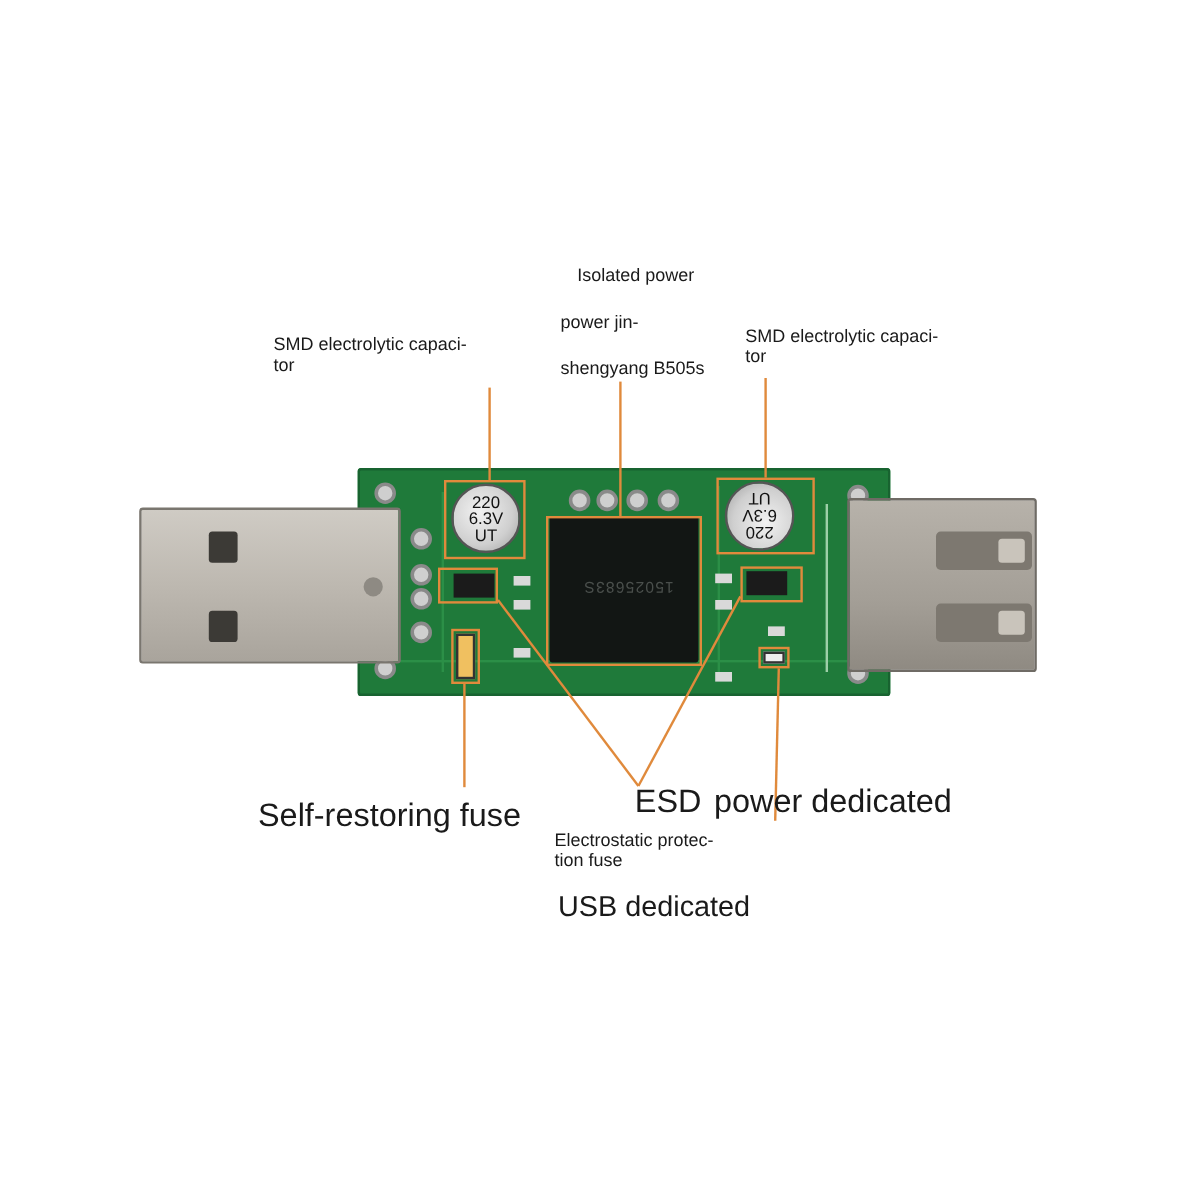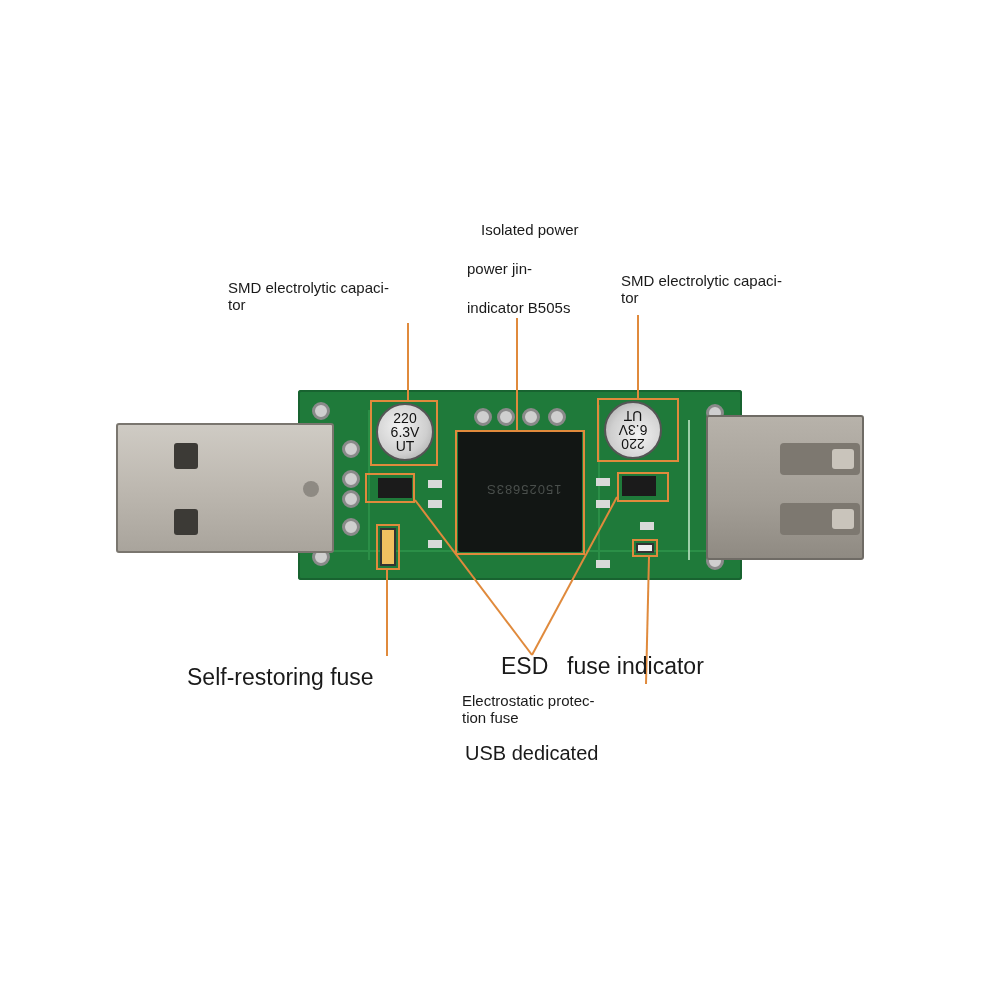--- a/index.html
+++ b/index.html
@@ -1,20 +1,20 @@
 <!DOCTYPE html>
 <html><head>
 <meta charset="utf-8">
 <style>
   html, body { margin:0; padding:0; background:#ffffff; }
   body { width:990px; height:990px; position:relative; overflow:hidden; font-family:"Liberation Sans", sans-serif; color:#1a1a1a; }
   .label { position:absolute; white-space:nowrap; line-height:1.15; }
   .sm { font-size:15px; }
-  .lg { font-size:23px; }
-  .md { font-size:20px; }
+  .lg { font-size:27px;margin-left:28px; }
+  .md { font-size:24px; }
   .pcb { position:absolute; left:298px; top:390px; width:444px; height:190px; background:#1f7a3a; border-radius:3px;
          box-shadow: inset 0 0 0 2px #186330; }
   .pcb .trace { position:absolute; background:#2b8f47; }
   .hole { position:absolute; width:18px; height:18px; border-radius:50%; background:#cfcfcf; border:3px solid #8a8a8a; box-sizing:border-box; }
   .usb-a { position:absolute; left:116px; top:423px; width:218px; height:130px;
            background:linear-gradient(180deg,#cfcbc4 0%,#bdb8b0 50%,#a9a49c 100%); border:2px solid #7a766f; border-radius:3px; box-sizing:border-box; }
   .usb-a .slot { position:absolute; left:56px; width:24px; height:26px; background:#3c3a36; border-radius:3px; }
   .usb-a .dimple { position:absolute; left:185px; top:56px; width:16px; height:16px; border-radius:50%; background:#8e8a83; }
   .usb-f { position:absolute; left:706px; top:415px; width:158px; height:145px;
            background:linear-gradient(180deg,#b7b2aa 0%,#a39e96 60%,#8f8a82 100%); border:2px solid #6f6b65; border-radius:3px; box-sizing:border-box; }
@@ -119,24 +119,24 @@
     <line x1="617" y1="497" x2="532" y2="655"></line>
     <line x1="649" y1="557" x2="646" y2="684"></line>
   </g>
 </svg>
 
 <div class="label sm" style="left:228px;top:279px;white-space:pre;">SMD electrolytic capaci-
 tor</div>
 
 <div class="label sm" style="left:467px;top:221px;margin-left:14px;">Isolated power</div>
 <div class="label sm" style="left:467px;top:260px;">power jin-</div>
-<div class="label sm" style="left:467px;top:299px;">indicator B505s</div>
+<div class="label sm" style="left:467px;top:299px;">shengyang B505s</div>
 
 <div class="label sm" style="left:621px;top:272px;white-space:pre;">SMD electrolytic capaci-
 tor</div>
 
 <div class="label lg" style="left:187px;top:664px;">Self-restoring fuse</div>
 <div class="label lg" style="left:501px;top:653px;">ESD</div>
-<div class="label lg" style="left:567px;top:653px;">fuse indicator</div>
+<div class="label lg" style="left:567px;top:653px;">power dedicated</div>
 
 <div class="label sm" style="left:462px;top:692px;white-space:pre;">Electrostatic protec-
 tion fuse</div>
 <div class="label md" style="left:465px;top:742px;">USB dedicated</div>
 
 </body></html>

